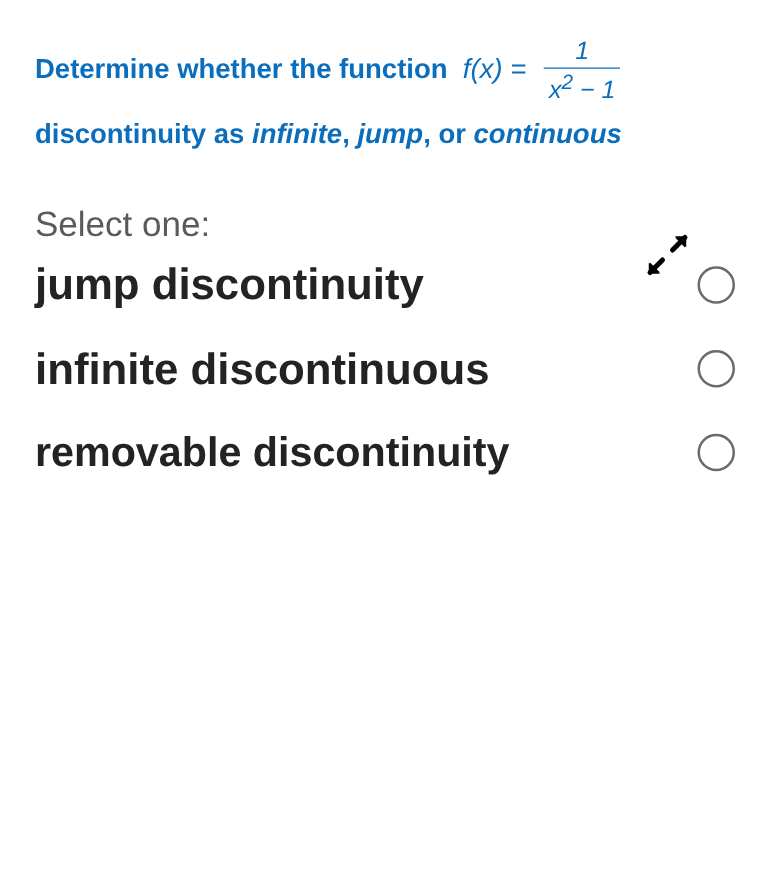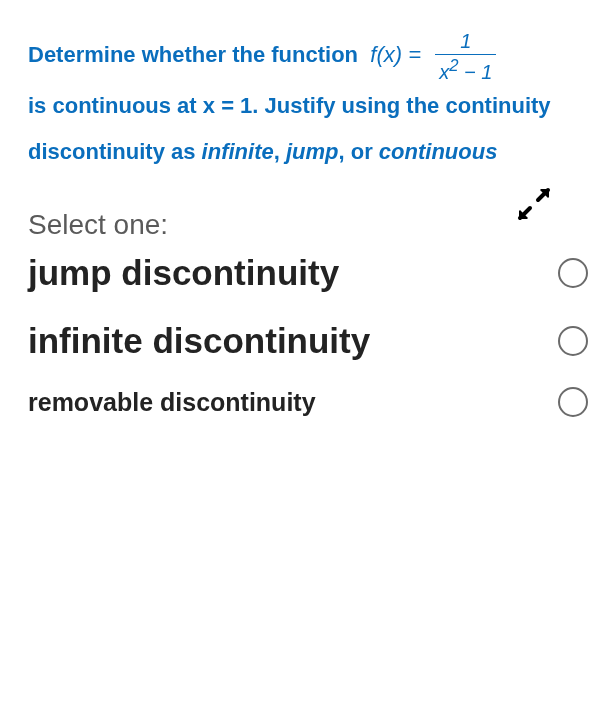--- a/index.html
+++ b/index.html
@@ -88,21 +88,21 @@
     margin-bottom: 24px;
   }
   .option-text {
     color: #232323;
     font-weight: 700;
     font-size: 35px;
     line-height: 1.25;
     flex: 1;
   }
   .option-text .ital { font-style: italic; }
-  .option-text.smaller { font-size: 25px; }
+  .option-text.smaller { font-size: 33px; }
   .radio {
     width: 30px;
     height: 30px;
     min-width: 30px;
     border: 2.5px solid #6b6b6b;
     border-radius: 50%;
     margin-left: 16px;
     background: #fff;
     cursor: pointer;
   }
@@ -115,21 +115,20 @@
     <span class="stem-line1">
       <span>Determine whether the function</span>
       <span class="formula">
         &nbsp;<span class="fx">f(x) =</span>
         <span class="frac">
           <span class="num">1</span>
           <span class="den"><span class="xvar">x</span><sup>2</sup><span> − 1</span></span>
         </span>
       </span>
     </span>
-    <span class="stem-line2">is continuous at x = 1. Justify using the continuity</span>
     <span class="stem-line4">
       <span>discontinuity as </span><span class="em">infinite</span><span>, </span><span class="em">jump</span><span>, or </span><span class="em">continuous</span>
     </span>
     <span class="expand-icon">
       <svg width="36" height="36" viewBox="0 0 36 36">
         <g stroke="#000" stroke-width="4" stroke-linecap="round" fill="none">
           <line x1="22" y1="14" x2="32" y2="4"></line>
           <polyline points="24,4 32,4 32,12" fill="#000" stroke="none"></polyline>
           <line x1="14" y1="22" x2="4" y2="32"></line>
           <polyline points="12,32 4,32 4,24" fill="#000" stroke="none"></polyline>
@@ -143,21 +142,21 @@
   <div class="select-one">Select one:</div>
 
   <div class="options">
 
     <div class="option-row">
       <div class="option-text">jump discontinuity</div>
       <div class="radio"></div>
     </div>
 
     <div class="option-row">
-      <div class="option-text">infinite discontinuity</div>
+      <div class="option-text">infinite discontinuous</div>
       <div class="radio"></div>
     </div>
 
     <div class="option-row">
       <div class="option-text smaller">removable discontinuity</div>
       <div class="radio"></div>
     </div>
 
 
   </div>

